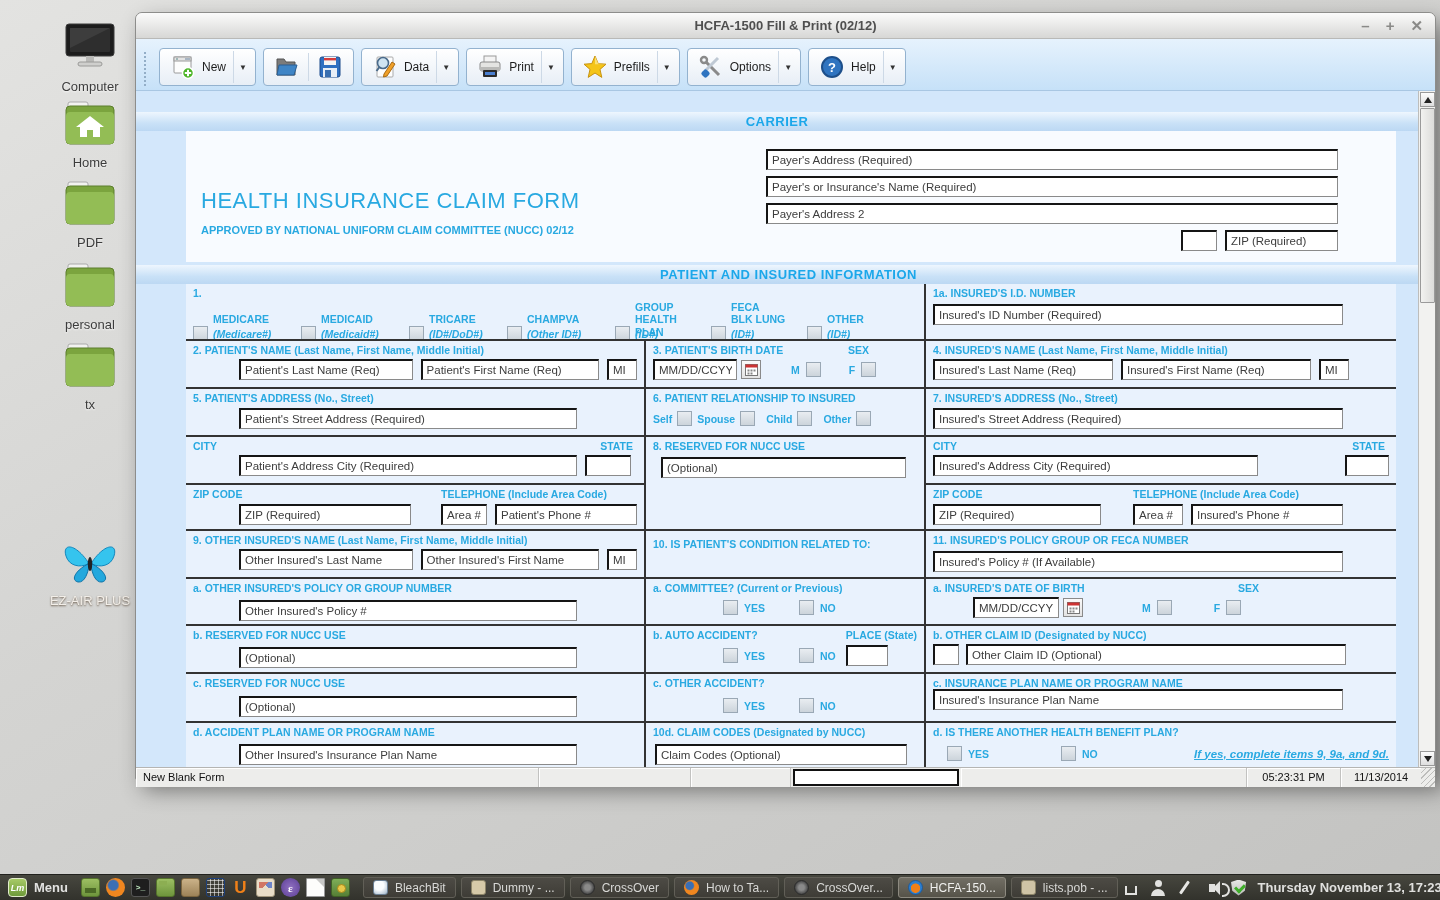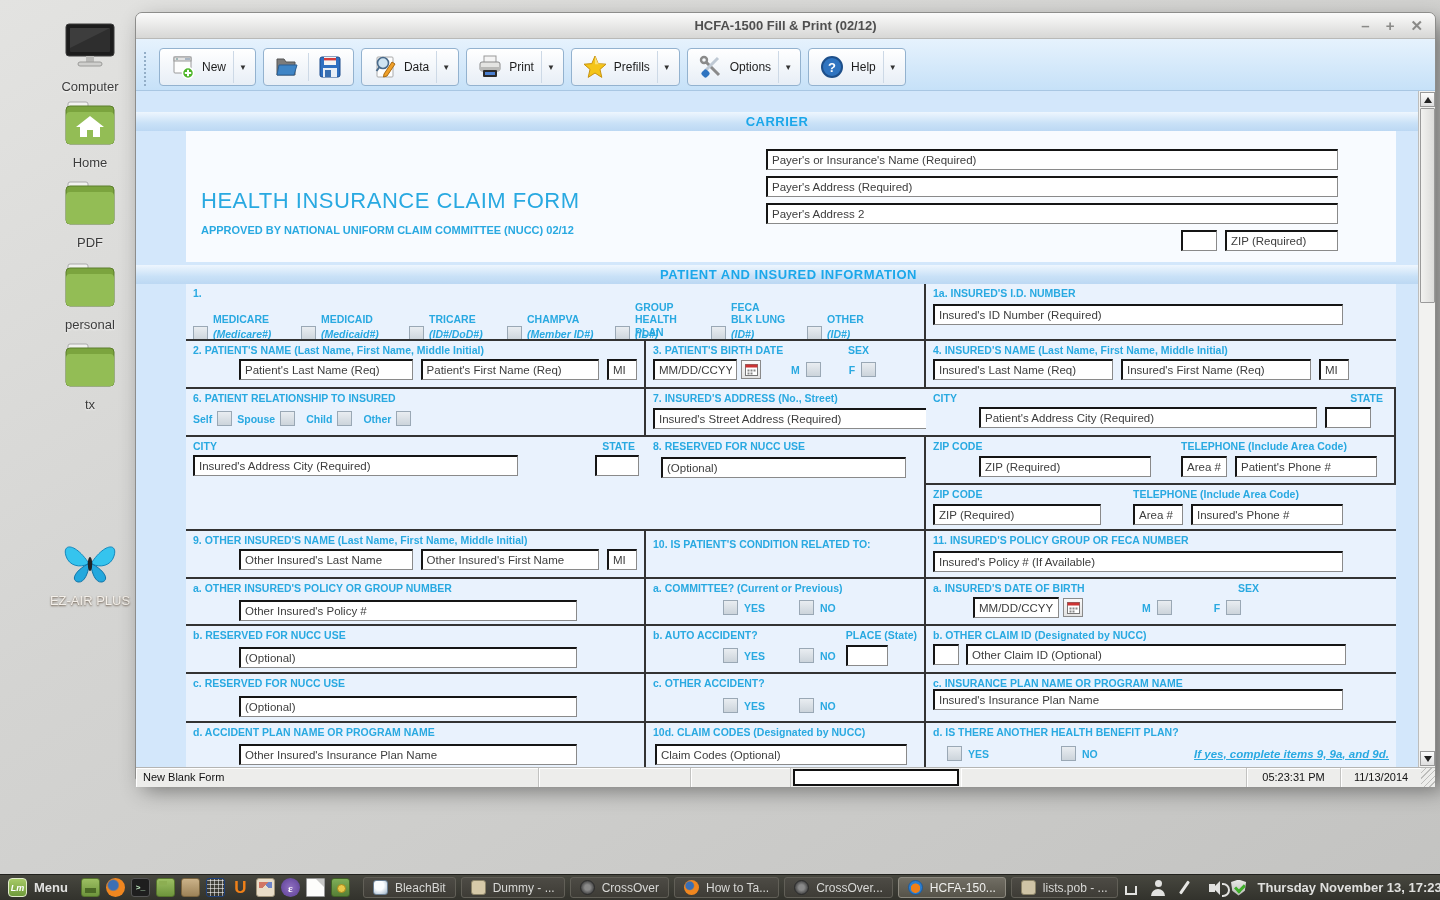--- a/index.html
+++ b/index.html
@@ -340,22 +340,22 @@
   </div>
 
   <div class="formarea">
 
     <div class="band" style="top:21px;">CARRIER</div>
 
     <div class="carrier-box">
       <div class="claim-title">HEALTH INSURANCE CLAIM FORM</div>
       <div class="claim-sub">APPROVED BY NATIONAL UNIFORM CLAIM COMMITTEE (NUCC) 02/12</div>
       <div class="payer">
+        <input class="input w-full" placeholder="Payer's Address (Required)" style="">
         <input class="input w-full" placeholder="Payer's or Insurance's Name (Required)" style="">
-        <input class="input w-full" placeholder="Payer's Address (Required)" style="">
         <input class="input w-full" placeholder="Payer's Address 2" style="">
         <div class="prow">
           <input class="input" style="width: 407px; margin-top: 40px;" placeholder="Payer's Address City (Required)">
           <input class="input" style="width: 36px;">
           <input class="input" style="width: 113px;" placeholder="ZIP (Required)">
         </div>
       </div>
     </div>
 
     <div class="band" style="top:174px;padding-left:23px;">PATIENT AND INSURED INFORMATION</div>
@@ -383,21 +383,21 @@
             <div class="b1name">TRICARE</div>
             <div class="b1row">
                 <span class="cb"></span>
               <span class="sub">(ID#/DoD#)</span>
               </div>
           </div>
           <div class="b1opt" style="width:108px">
             <div class="b1name">CHAMPVA</div>
             <div class="b1row">
                 <span class="cb"></span>
-              <span class="sub">(Member ID#)</span>
+              <span class="sub">(Other ID#)</span>
               </div>
           </div>
           <div class="b1opt" style="width:96px">
             <div class="b1name">GROUP</div>
             <div class="b1name">HEALTH</div>
             <div class="b1row">
                 <span class="cb"></span>
               <span class="b1stack" style="width:58px">
                 <span class="b1name l3" style="margin-left:0">PLAN</span>
                 <span class="sub s3">(ID#)</span>
@@ -465,20 +465,24 @@
       <div class="cell bt">
         <div class="lbl">4. INSURED'S NAME (Last Name, First Name, Middle Initial)</div>
         <div class="frow">
           <input class="input" style="width: 180px;" placeholder="Insured's Last Name (Req)">
           <input class="input" style="width: 190px;" placeholder="Insured's First Name (Req)">
           <input class="input" style="width: 30px;" placeholder="MI">
         </div>
       </div>
 
       <div class="cell bt br">
+        <div class="lbl">5. PATIENT'S ADDRESS (No., Street)</div>
+        <input class="input ind46" style="width: 338px; display: block; margin-top: 4px;" placeholder="Patient's Street Address (Required)">
+      </div>
+      <div class="cell bt br">
         <div class="lbl">6. PATIENT RELATIONSHIP TO INSURED</div>
         <div class="frow" style="gap:5px;margin-top:7px">
           <span class="lbl">Self</span>
             <span class="cb"></span>
           <span class="lbl" style="margin-left:0">Spouse</span>
             <span class="cb"></span>
           <span class="lbl" style="margin-left:6px">Child</span>
             <span class="cb"></span>
           <span class="lbl" style="margin-left:6px">Other</span>
             <span class="cb"></span>

